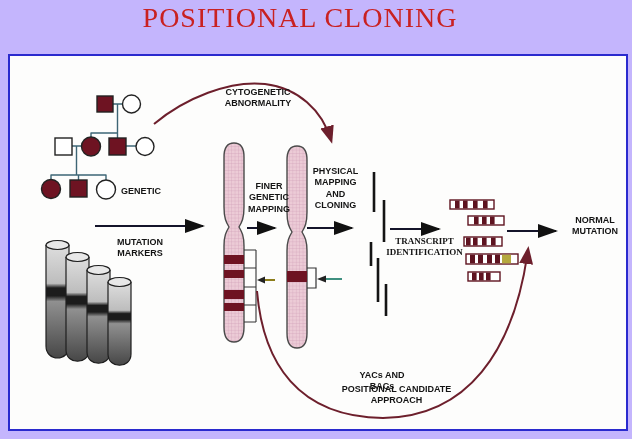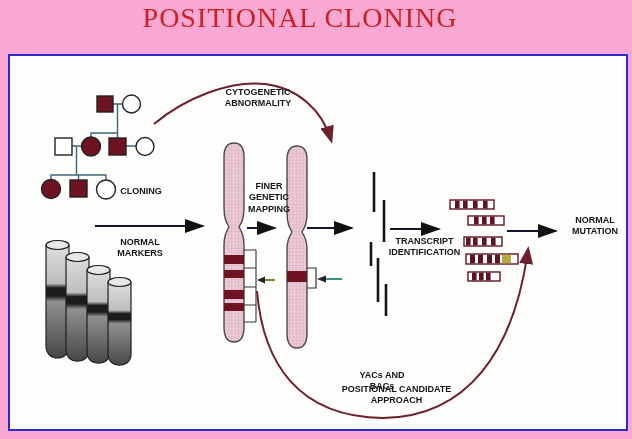--- a/index.html
+++ b/index.html
@@ -1,31 +1,31 @@
 <!DOCTYPE html>
 <html><head>
 <meta charset="utf-8">
 <style>
   html,body{margin:0;padding:0;background:#ffffff;}
-  .page{position:relative;width:632px;height:439px;background:#f9a8d4;overflow:hidden;
+  .page{position:relative;width:632px;height:439px;background:#c4b5fd;overflow:hidden;
         font-family:"Liberation Sans",sans-serif;}
   .title{position:absolute;left:0;top:2px;width:600px;text-align:center;
          font-family:"Liberation Serif",serif;font-weight:500;font-size:28px;
          letter-spacing:1px;color:#c92121;}
   .frame{position:absolute;left:8px;top:54px;width:616px;height:373px;
          border:2px solid #2a2ace;background:#fdfdfc;}
   svg.gfx{position:absolute;left:0;top:0;width:632px;height:439px;}
   .lbl{position:absolute;font-weight:bold;font-size:9px;line-height:1.25;
        text-align:center;color:#141414;}
   .lbl-families{left:116px;top:186px;width:50px;}
   .lbl-genetic-markers{left:110px;top:237px;width:60px;}
   .lbl-cytogenetic{left:217px;top:87px;width:82px;}
   .lbl-finer{left:241px;top:181px;width:56px;}
   .lbl-physical{left:307px;top:166px;width:57px;}
-  .lbl-transcript{left:383px;top:236px;width:83px;}
+  .lbl-transcript{left:383px;top:236px;width:83px;font-family:Liberation Serif, serif;}
   .lbl-yacs{left:357px;top:330px;width:50px;margin-top:40px;}
   .lbl-mutation-search{left:500px;top:196px;width:60px;}
   .lbl-normal-mutation{left:563px;top:215px;width:64px;}
   .lbl-positional{left:331px;top:384px;width:131px;}
 </style>
 </head>
 <body>
 
 <div class="page">
 
@@ -199,22 +199,23 @@
             <rect x="479" y="272.6" width="4.6" height="7.8"></rect>
           <rect x="486" y="272.6" width="4.6" height="7.8"></rect>
         </g>
       </g>
     </g>
 
     <path d="M154,124 C185,98 230,80 265,84 C298,88 322,110 331,140" fill="none" stroke="#6d1f2c" stroke-width="2" marker-end="url(#redhead)"></path>
     <path d="M257,291 C263,363 298,417 383,418 C467,417 514,352 528,250" fill="none" stroke="#6d1f2c" stroke-width="2" marker-end="url(#redhead)"></path>
   </svg>
 
-  <div class="lbl lbl-families">CLONING</div>
-  <div class="lbl lbl-genetic-markers">NORMAL MARKERS</div>
+  <div class="lbl lbl-families">GENETIC</div>
+  <div class="lbl lbl-genetic-markers">MUTATION MARKERS</div>
   <div class="lbl lbl-cytogenetic">CYTOGENETIC ABNORMALITY</div>
   <div class="lbl lbl-finer">FINER GENETIC MAPPING</div>
+  <div class="lbl lbl-physical">PHYSICAL MAPPING AND CLONING</div>
   <div class="lbl lbl-transcript">TRANSCRIPT IDENTIFICATION</div>
   <div class="lbl lbl-yacs">YACs AND BACs</div>
   <div class="lbl lbl-normal-mutation">NORMAL MUTATION</div>
   <div class="lbl lbl-positional">POSITIONAL CANDIDATE APPROACH</div>
 
 </div>
 
 </body></html>

